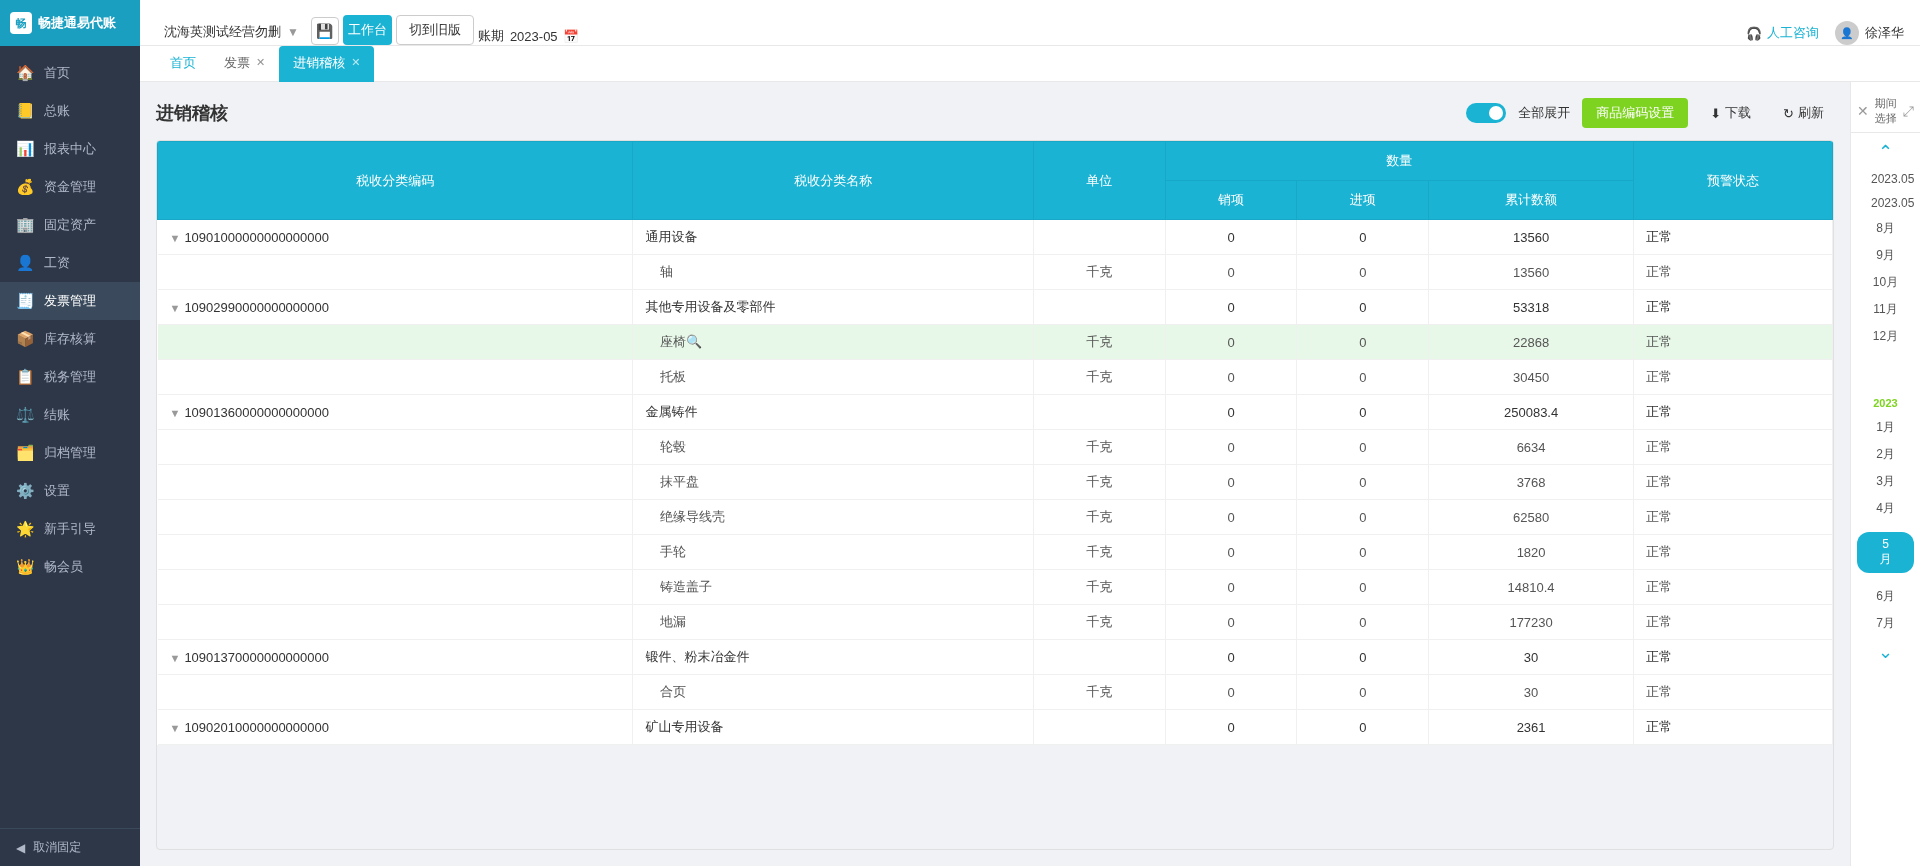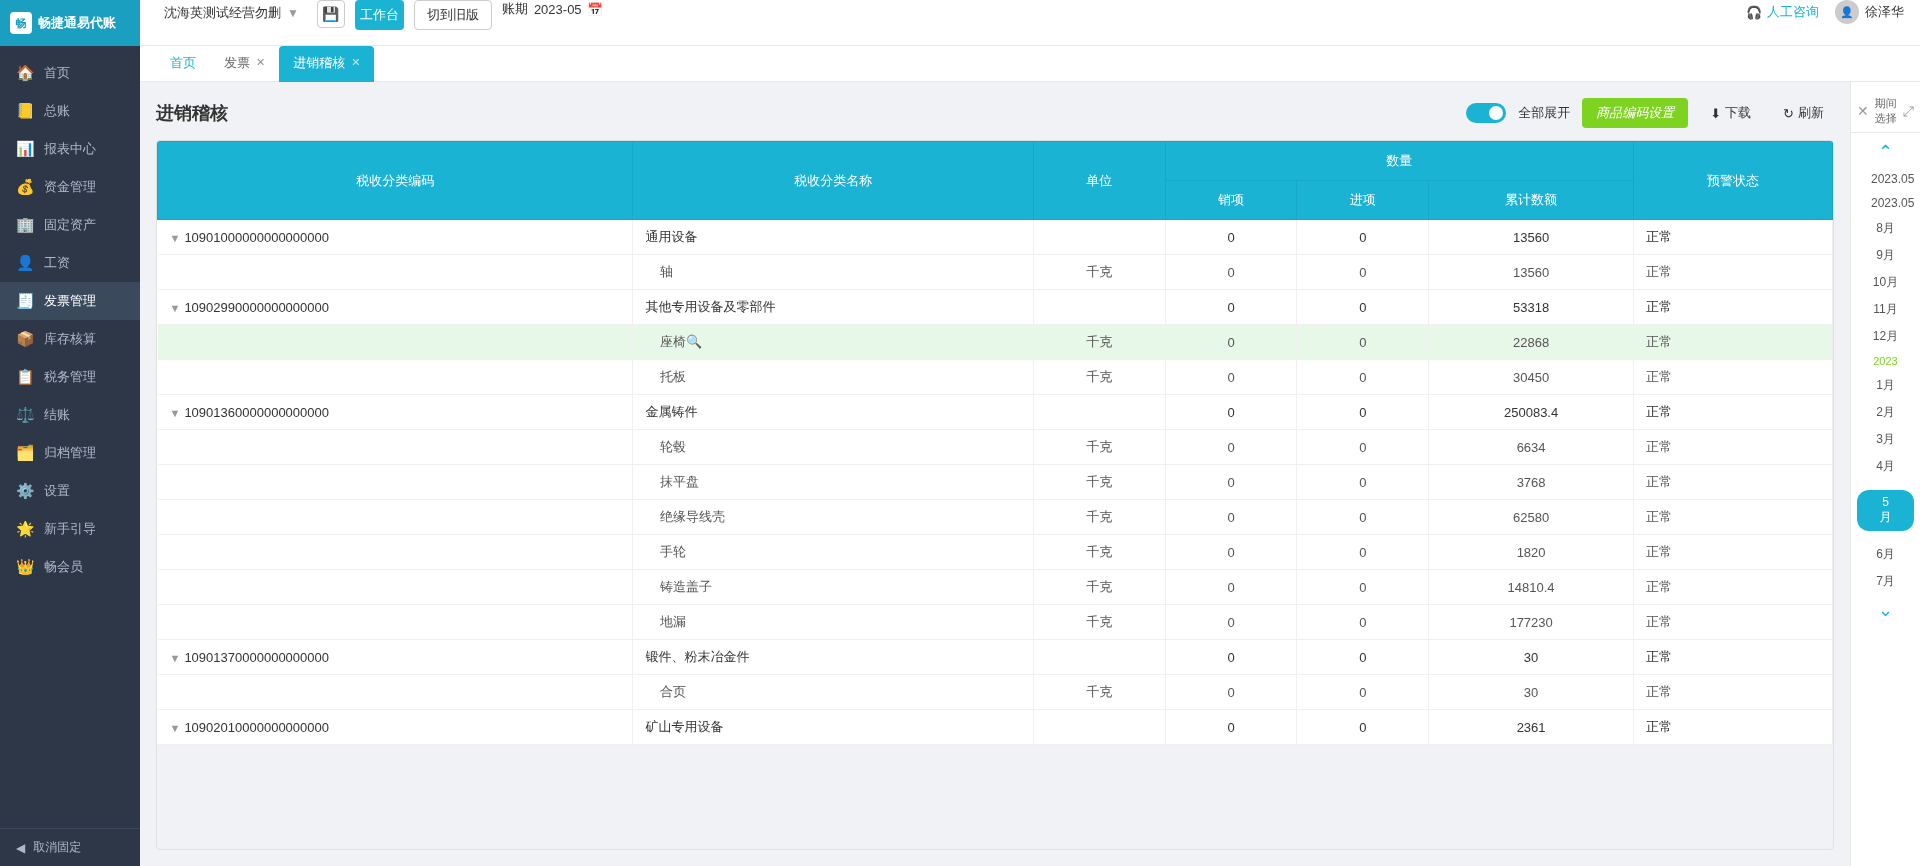--- a/index.html
+++ b/index.html
@@ -70,23 +70,23 @@
       flex-direction: column;
       height: 100%;
       overflow: hidden;
     }
 
     
     .topbar {
       background: #fff;
       height: 46px;
       display: flex;
-      align-items: flex-start;
+      align-items: flex-end;
       padding: 0 16px;
-      gap: 10px;
+      gap: 4px;
       border-bottom: 1px solid #e8e8e8;
       flex-shrink: 0;
     }
     .company-selector {
       display: flex;
       align-items: center;
       gap: 6px;
       font-size: 13px;
       color: #333;
       cursor: pointer;
@@ -261,21 +261,20 @@
       border-radius: 50%;
     }
     .btn-product-code {
       background: #7ed321;
       color: #fff;
       border: none;
       padding: 6px 14px;
       border-radius: 4px;
       cursor: pointer;
       font-size: 13px;
-      font-style: italic;
     }
     .btn-download {
       display: flex;
       align-items: center;
       gap: 4px;
       color: #333;
       cursor: pointer;
       font-size: 13px;
       border: none;
       background: none;
@@ -373,23 +372,24 @@
       cursor: pointer;
     }
     .period-item.active {
       background: #1ab3d4;
       color: #fff;
       border-radius: 12px;
       margin: 10px 6px;
     }
     .period-item.year-label {
       color: #7ed321;
-      font-weight: normal;
+      font-weight: bold;
       background: none;
       font-size: 11px;
+      margin-top: 42px;
     }
     .scroll-btn {
       cursor: pointer;
       color: #1ab3d4;
       font-size: 18px;
       padding: 4px;
       text-align: center;
     }
   </style>
 </head>

